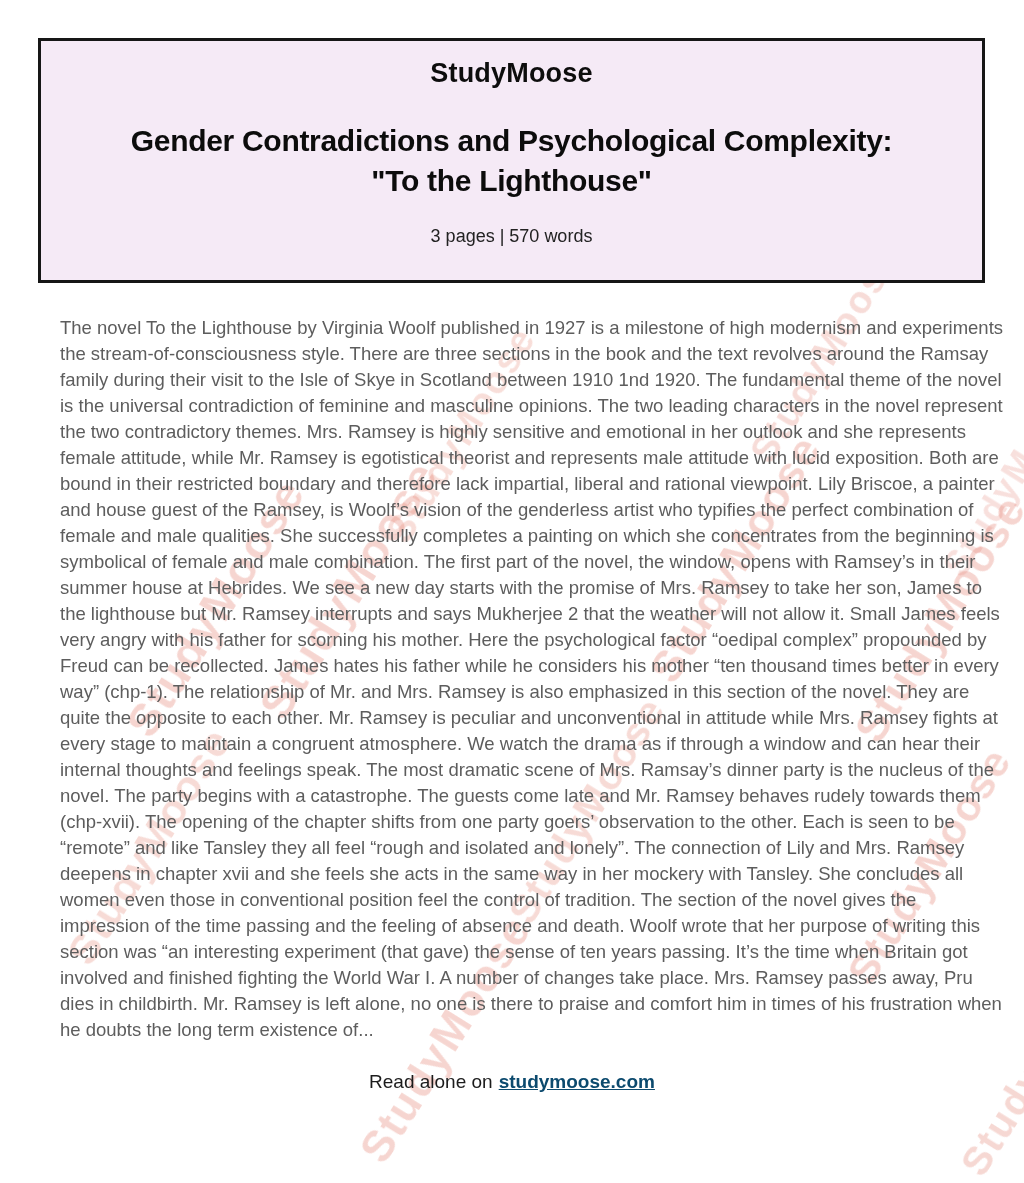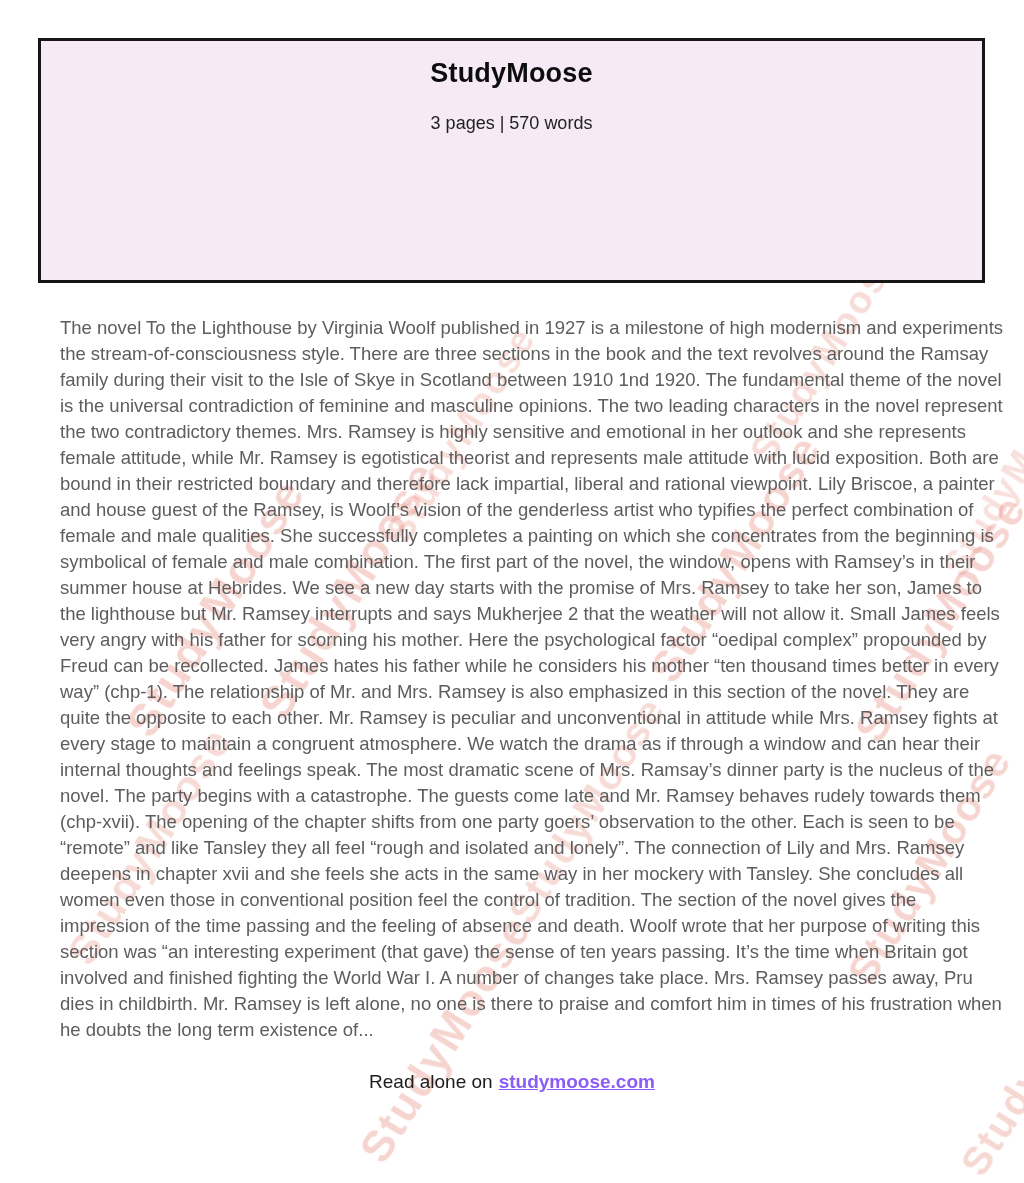--- a/index.html
+++ b/index.html
@@ -83,21 +83,21 @@
 
   
   .read-more {
     margin-top: 28px;
     text-align: center;
     font-size: 19px;
     color: #1c1c1c;
   }
   .read-more .prefix { margin-right: 6px; }
   .read-more a {
-    color: #8b5cf6;
+    color: #0c4a6e;
     font-weight: bold;
     text-decoration: underline;
     cursor: pointer;
   }
 </style>
 </head>
 <body>
 
 <div class="wm-layer">
   <span class="wm" style="left:115px; top:718px; font-size:46px;">StudyMoose</span>
@@ -110,20 +110,24 @@
   <span class="wm" style="left:350px; top:1145px; font-size:44px;">StudyMoose</span>
   <span class="wm" style="left:500px; top:908px; font-size:40px; color:rgba(224,116,98,0.26);">StudyMoose</span>
   <span class="wm" style="left:838px; top:968px; font-size:42px;">StudyMoose</span>
   <span class="wm" style="left:935px; top:562px; font-size:36px; color:rgba(224,116,98,0.22);">StudyMoose</span>
   <span class="wm" style="left:952px; top:1160px; font-size:40px; color:rgba(224,116,98,0.28);">StudyMoose</span>
 </div>
 
 <div class="content">
   <div class="header-card">
     <div class="logo">StudyMoose</div>
+    <h1 class="page-title">
+      <div>Gender Contradictions and Psychological Complexity:</div>
+      <div>"To the Lighthouse"</div>
+    </h1>
     <div class="meta">3 pages | 570 words</div>
   </div>
 
   <div class="essay">The novel To the Lighthouse by Virginia Woolf published in 1927 is a milestone of high modernism and experiments the stream-of-consciousness style. There are three sections in the book and the text revolves around the Ramsay family during their visit to the Isle of Skye in Scotland between 1910 1nd 1920. The fundamental theme of the novel is the universal contradiction of feminine and masculine opinions. The two leading characters in the novel represent the two contradictory themes. Mrs. Ramsey is highly sensitive and emotional in her outlook and she represents female attitude, while Mr. Ramsey is egotistical theorist and represents male attitude with lucid exposition. Both are bound in their restricted boundary and therefore lack impartial, liberal and rational viewpoint. Lily Briscoe, a painter and house guest of the Ramsey, is Woolf’s vision of the genderless artist who typifies the perfect combination of female and male qualities. She successfully completes a painting on which she concentrates from the beginning is symbolical of female and male combination. The first part of the novel, the window, opens with Ramsey’s in their summer house at Hebrides. We see a new day starts with the promise of Mrs. Ramsey to take her son, James to the lighthouse but Mr. Ramsey interrupts and says Mukherjee 2 that the weather will not allow it. Small James feels very angry with his father for scorning his mother. Here the psychological factor “oedipal complex” propounded by Freud can be recollected. James hates his father while he considers his mother “ten thousand times better in every way” (chp-1). The relationship of Mr. and Mrs. Ramsey is also emphasized in this section of the novel. They are quite the opposite to each other. Mr. Ramsey is peculiar and unconventional in attitude while Mrs. Ramsey fights at every stage to maintain a congruent atmosphere. We watch the drama as if through a window and can hear their internal thoughts and feelings speak. The most dramatic scene of Mrs. Ramsay’s dinner party is the nucleus of the novel. The party begins with a catastrophe. The guests come late and Mr. Ramsey behaves rudely towards them (chp-xvii). The opening of the chapter shifts from one party goers’ observation to the other. Each is seen to be “remote” and like Tansley they all feel “rough and isolated and lonely”. The connection of Lily and Mrs. Ramsey deepens in chapter xvii and she feels she acts in the same way in her mockery with Tansley. She concludes all women even those in conventional position feel the control of tradition. The section of the novel gives the impression of the time passing and the feeling of absence and death. Woolf wrote that her purpose of writing this section was “an interesting experiment (that gave) the sense of ten years passing. It’s the time when Britain got involved and finished fighting the World War I. A number of changes take place. Mrs. Ramsey passes away, Pru dies in childbirth. Mr. Ramsey is left alone, no one is there to praise and comfort him in times of his frustration when he doubts the long term existence of...</div>
 
   <div class="read-more">
     <span class="prefix">Read alone on</span><a>studymoose.com</a>
   </div>
 </div>
 

